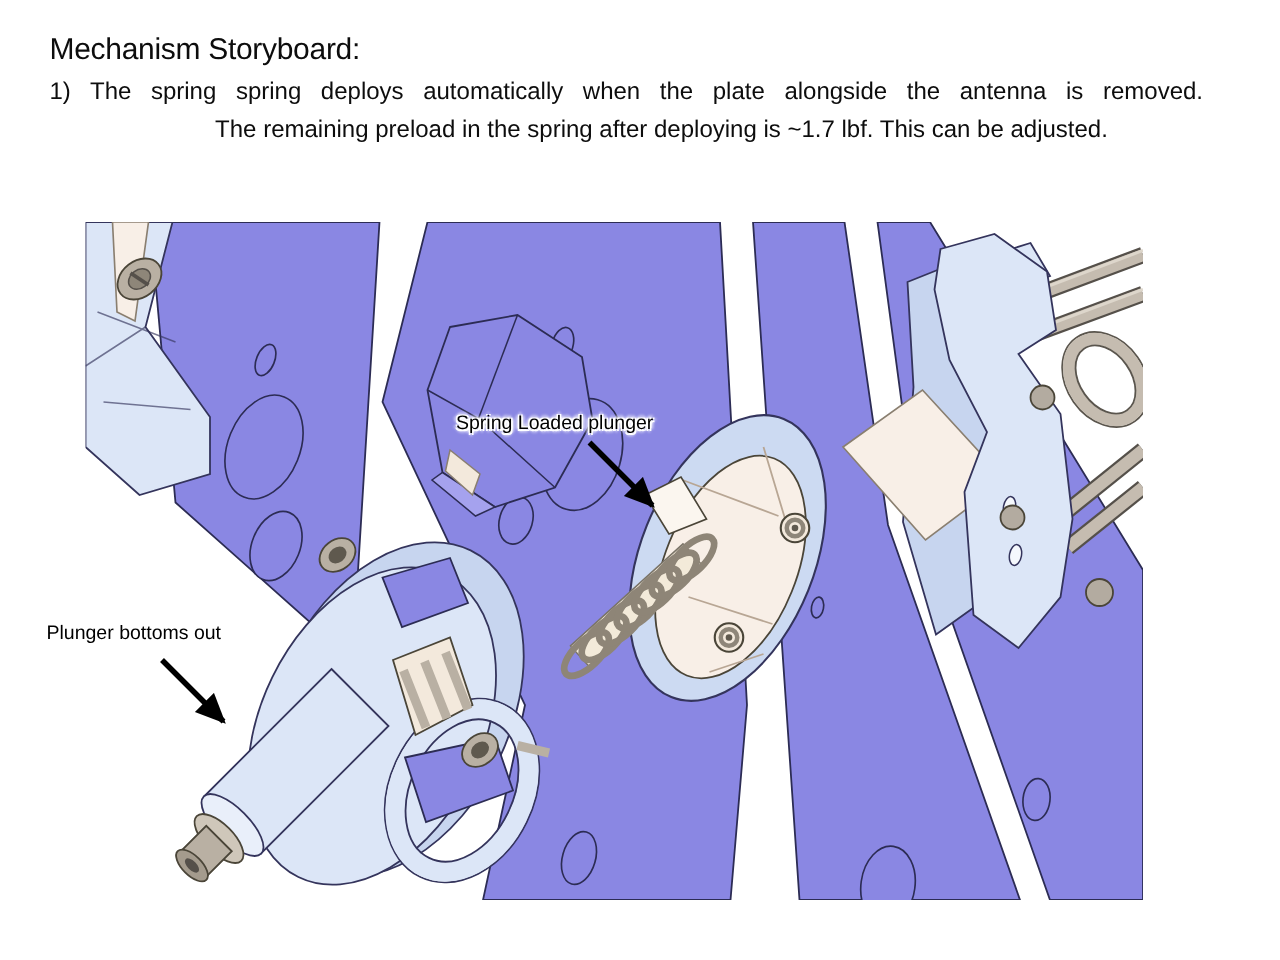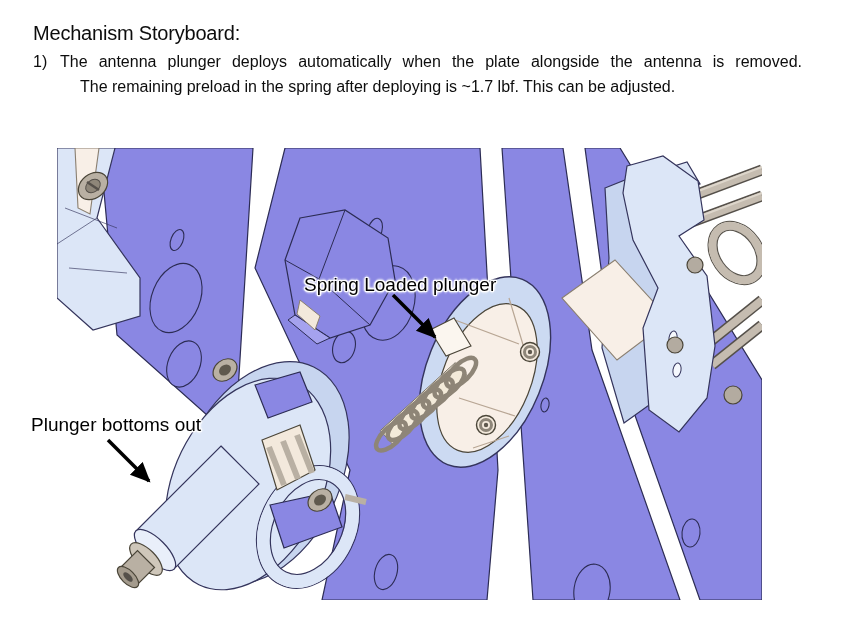--- a/index.html
+++ b/index.html
@@ -11,24 +11,24 @@
     position:absolute;left:33px;top:22px;
     font-size:20px;font-weight:normal;letter-spacing:-0.2px;color:#0d0d0d;
   }
   .step{
     position:absolute;left:33px;top:49px;display:flex;align-items:flex-start;
     font-size:16px;line-height:25px;color:#0d0d0d;
   }
   .step-number{width:27px;flex:0 0 27px;}
   .step-text{width:742px;}
   .step-line1{text-align:justify;text-align-last:justify;}
-  .step-line2{text-align:left;margin-left:20px;}
+  .step-line2{text-align:center;margin-left:20px;}
   .figure{position:absolute;left:57px;top:148px;width:705px;height:452px;}
   .callout{
-    position:absolute;font-size:19px;color:#000;white-space:nowrap;
+    position:absolute;font-size:13px;color:#000;white-space:nowrap;
     text-shadow:-2px 0 2px #fff,2px 0 2px #fff,0 -2px 2px #fff,0 2px 2px #fff,
                 -1px -1px 0 #fff,1px 1px 0 #fff,1px -1px 0 #fff,-1px 1px 0 #fff;
   }
   .callout-1{left:304px;top:274px;}
   .callout-2{left:31px;top:414px;}
   
   .plateF{fill:var(--plate-purple,#8a87e3);stroke:#2c2c54;stroke-width:1.2;}
   .holeF{fill:var(--plate-purple,#8a87e3);stroke:#2c2c54;stroke-width:1.1;}
   .blueL{fill:var(--part-blue-light,#dce6f7);stroke:var(--outline-dark,#34345c);stroke-width:1.2;}
   .blueM{fill:var(--part-blue-mid,#c7d5ef);stroke:var(--outline-dark,#34345c);stroke-width:1.2;}
@@ -38,21 +38,21 @@
 </head>
 <body>
 
 <div class="slide">
 
   <div class="slide-title">Mechanism Storyboard:</div>
 
   <div class="step">
     <div class="step-number">1)</div>
     <div class="step-text">
-      <div class="step-line1">The antenna plunger deploys automatically when the plate alongside the antenna is removed.</div>
+      <div class="step-line1">The spring spring deploys automatically when the plate alongside the antenna is removed.</div>
       <div class="step-line2">The remaining preload in the spring after deploying is ~1.7 lbf. This can be adjusted.</div>
     </div>
   </div>
 
   <div class="figure">
     <svg width="705" height="452" viewBox="0 0 705 452">
       <defs>
         <marker id="ah" markerWidth="7" markerHeight="6" refX="5" refY="2.5" orient="auto">
           <path d="M0,0 L5.6,2.5 L0,5 z" fill="#000"></path>
         </marker>

